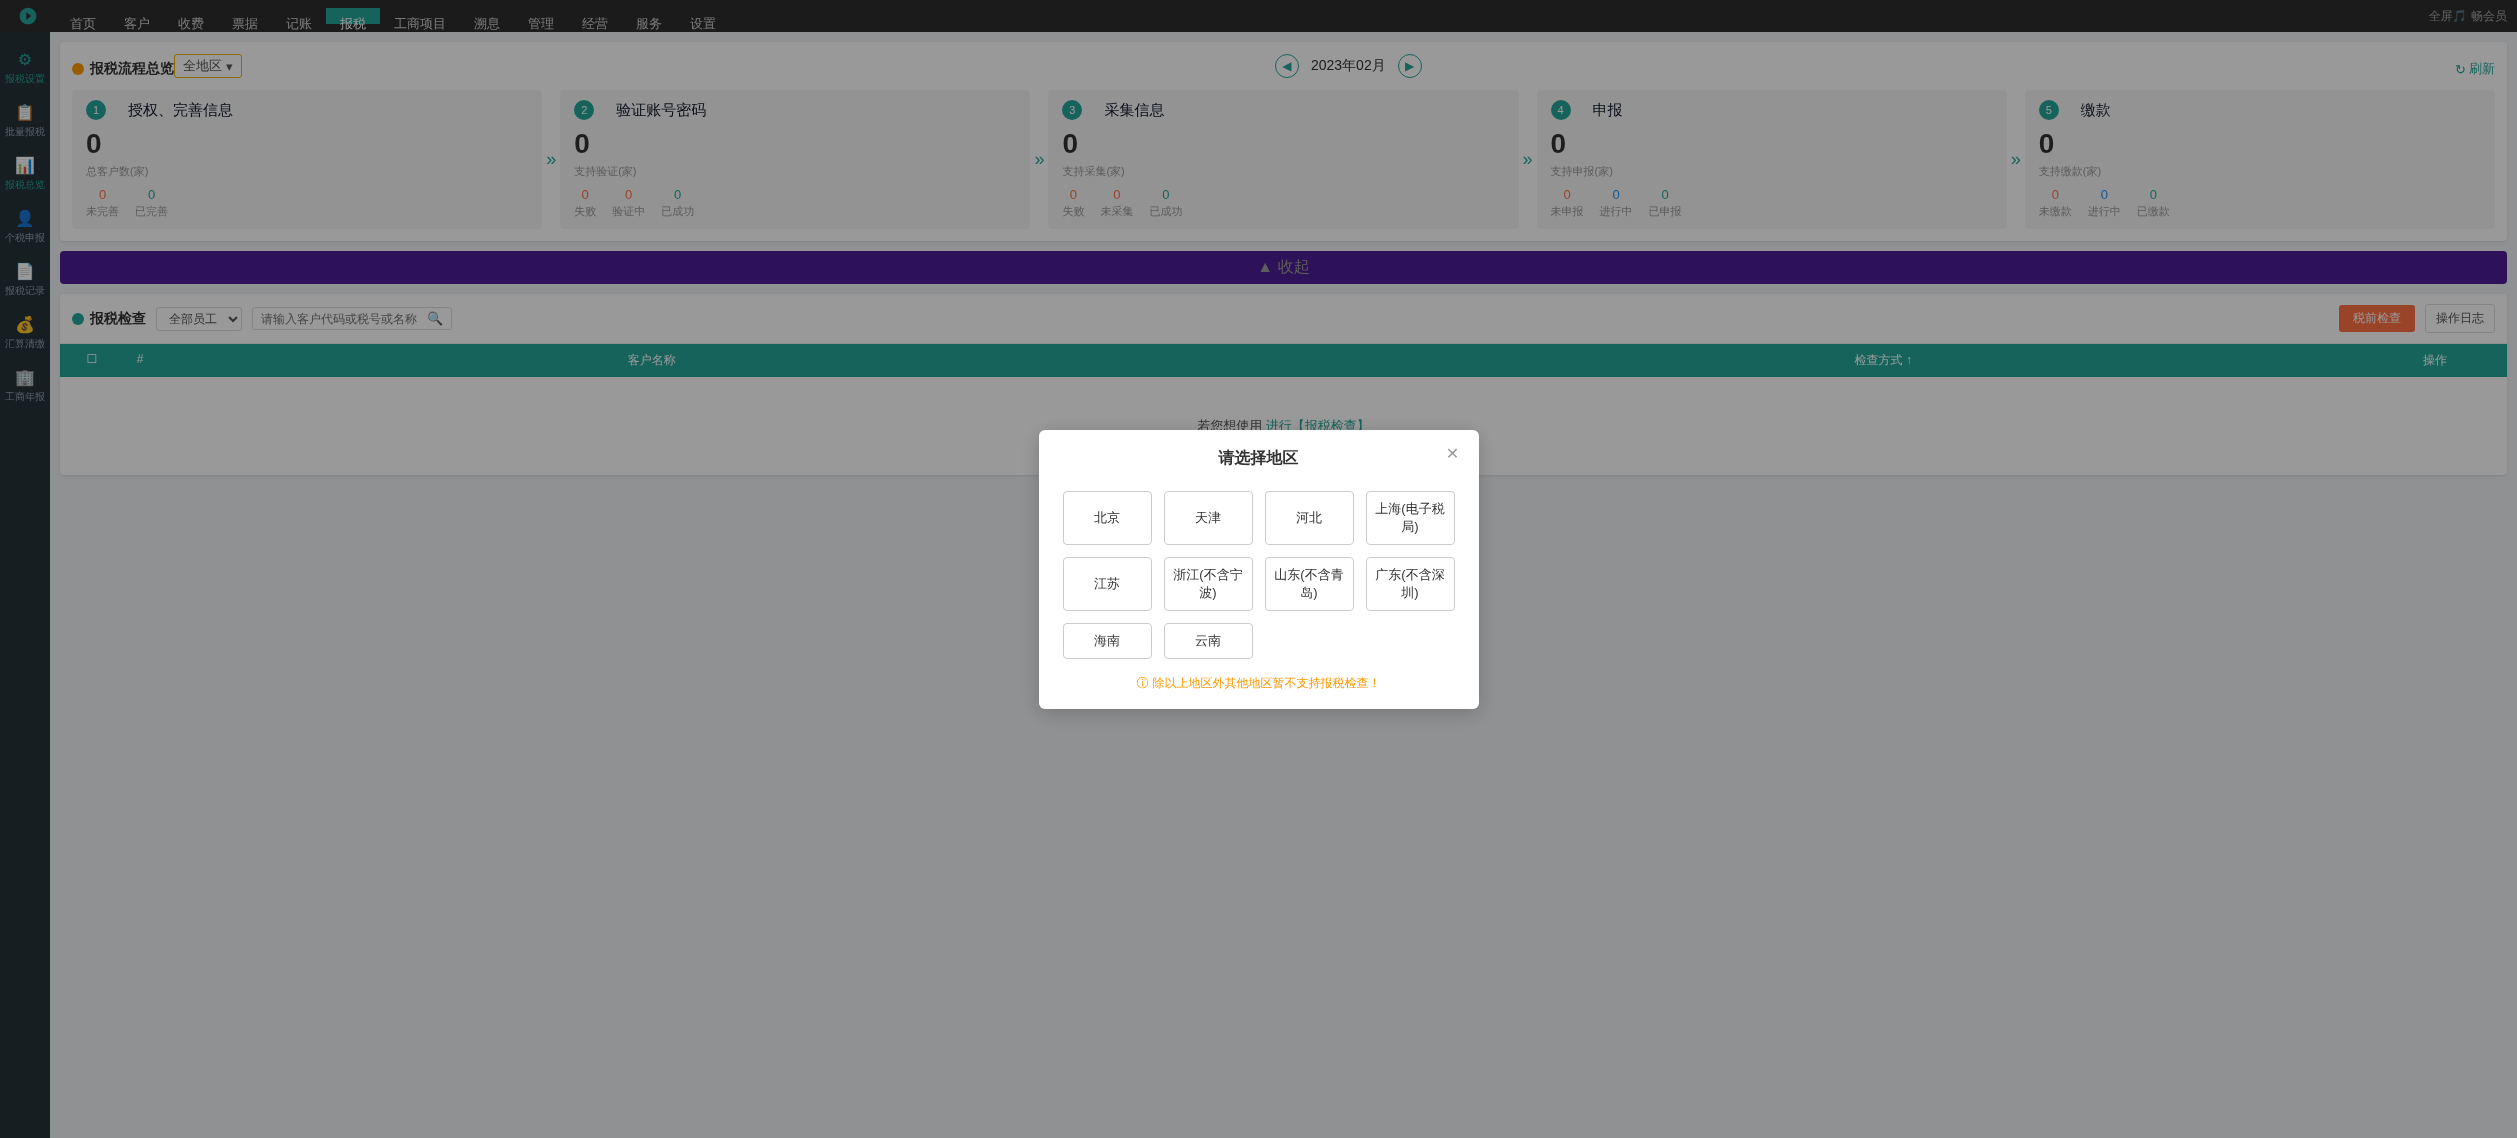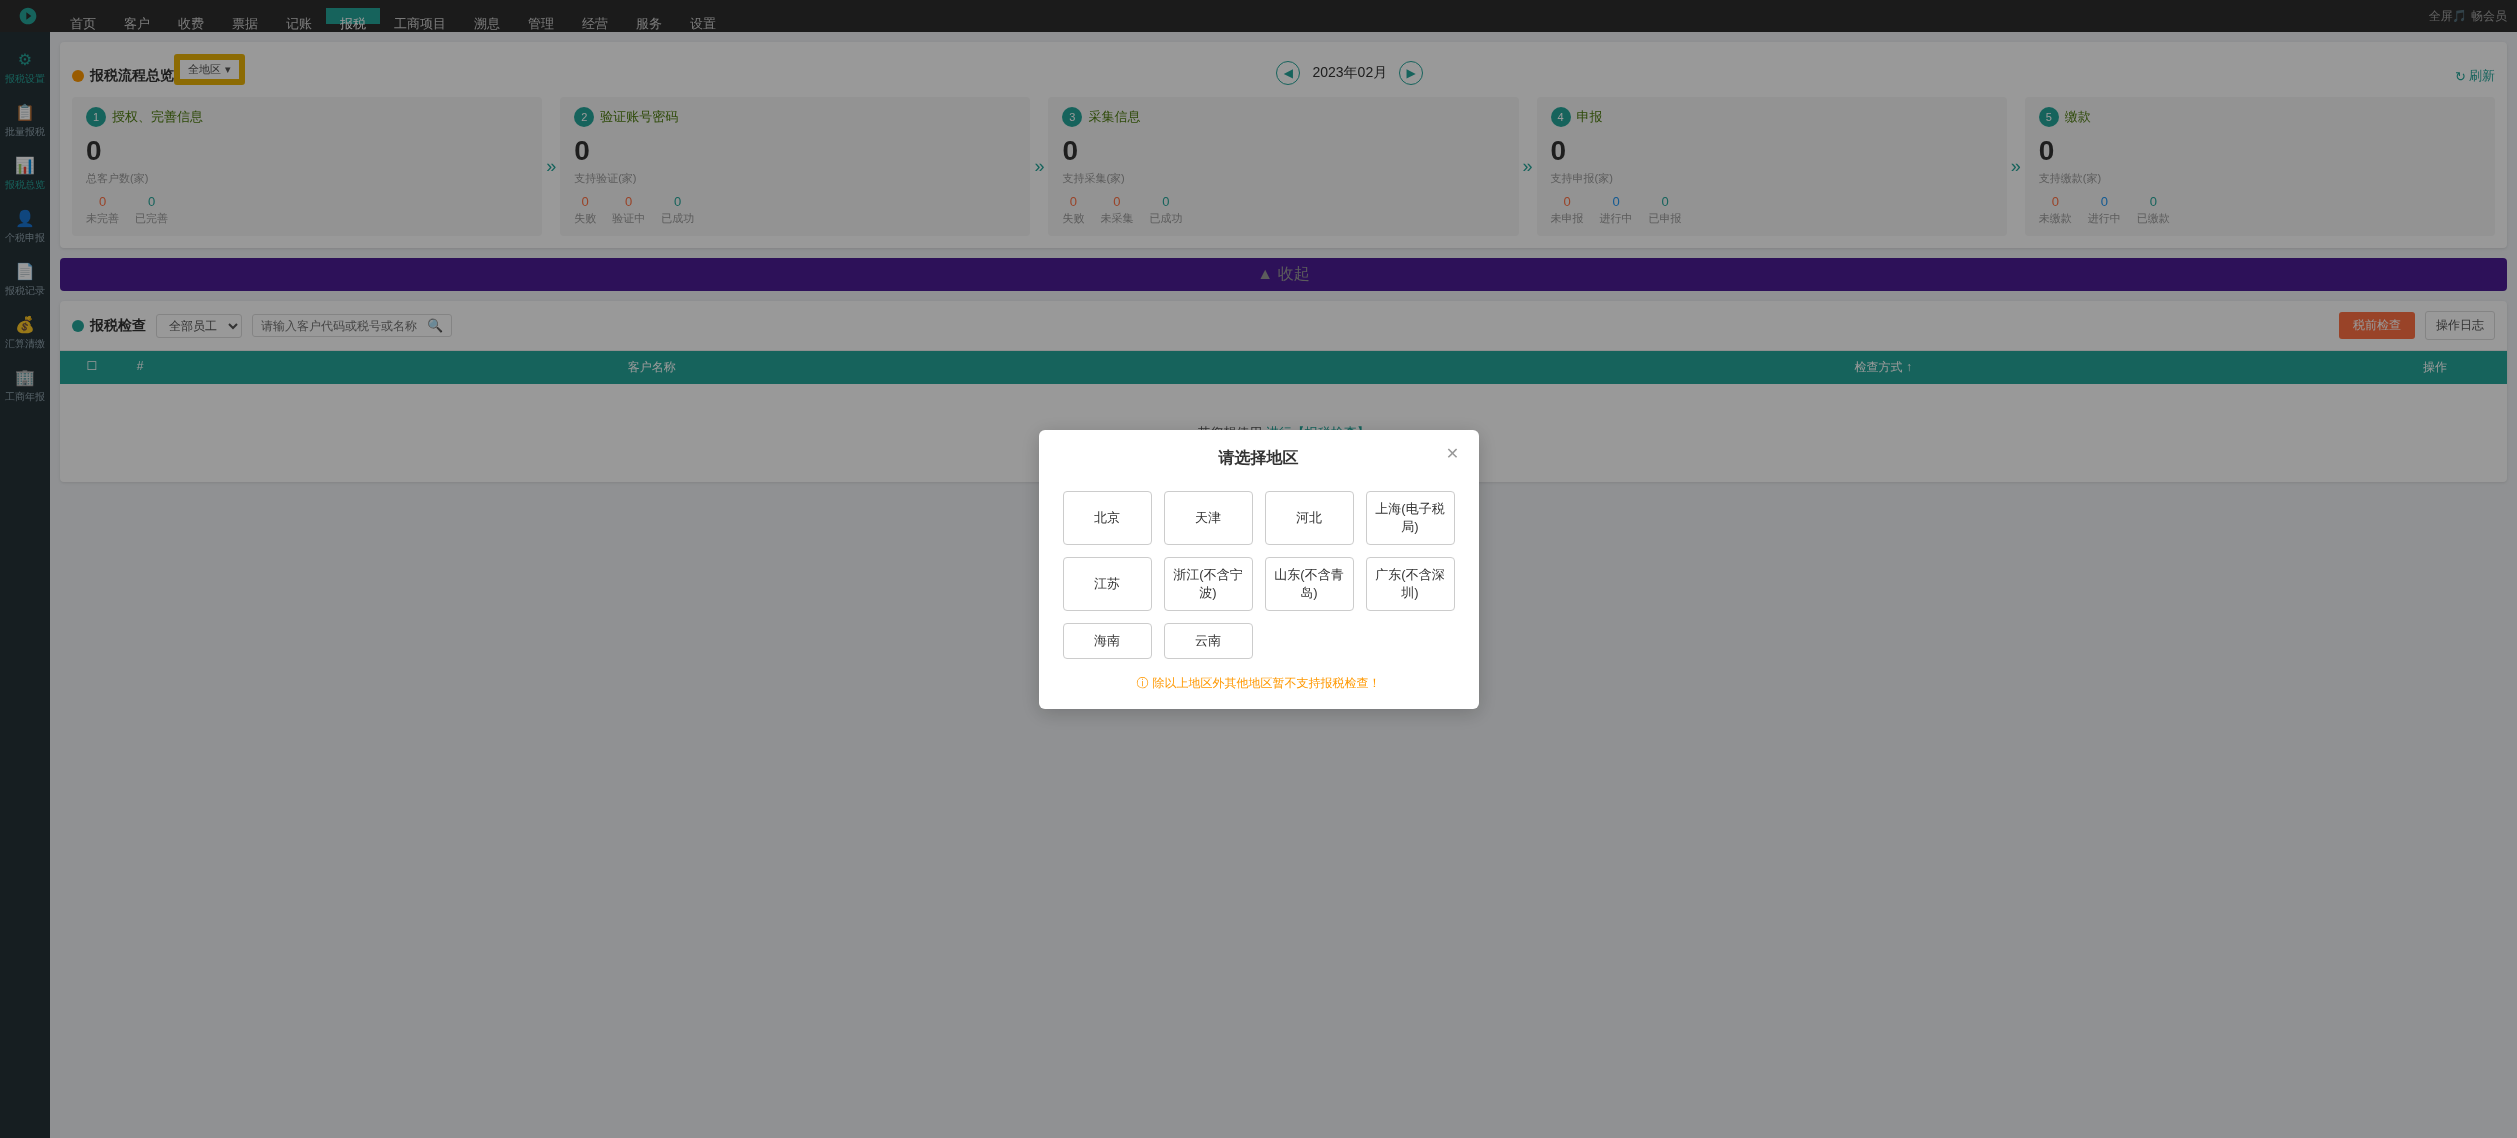--- a/index.html
+++ b/index.html
@@ -110,22 +110,22 @@
       border-radius: 50%;
       background: #ff9800;
       display: inline-block;
     }
     .region-selector {
       display: flex;
       align-items: center;
       gap: 4px;
       cursor: pointer;
       color: #555;
-      font-size: 11px;
-      border: 6px solid #eab308;
+      font-size: 13px;
+      border: 1px solid #eab308;
       padding: 2px 8px;
       border-radius: 3px;
       background: #fff;
     }
 
     
     .date-nav {
       display: flex;
       align-items: center;
       gap: 12px;
@@ -196,22 +196,23 @@
       border-radius: 50%;
       background: #26a69a;
       color: #fff;
       font-size: 11px;
       display: flex;
       align-items: center;
       justify-content: center;
     }
 
     .step-name {
-      font-size: 13px;
-      color: #4d7c0f;
+      font-size: 15px;
+      color: #0f172a;
+      margin-left: 16px;
     }
 
     .step-main-num {
       font-size: 28px;
       font-weight: bold;
       color: #333;
       margin: 4px 0;
     }
 
     .step-sub {

